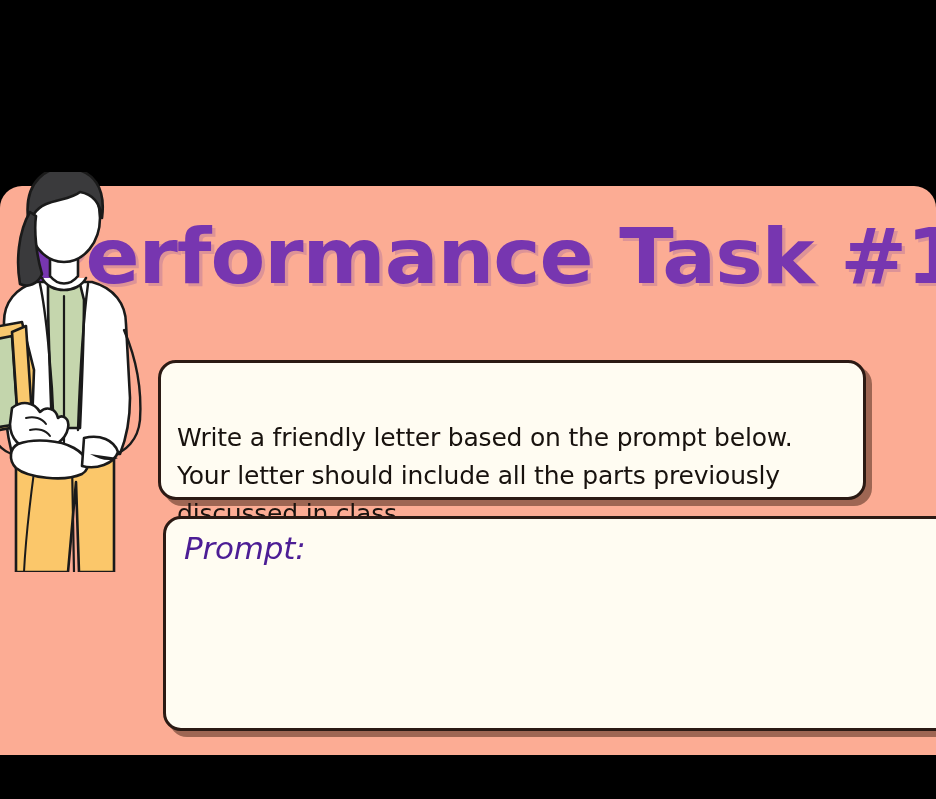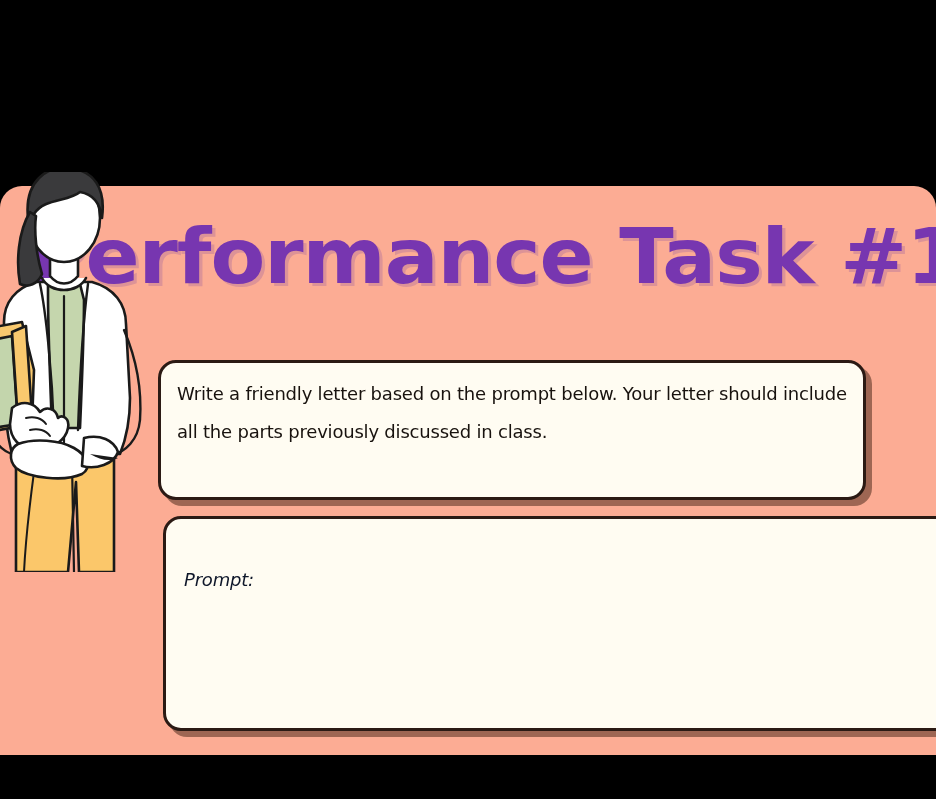--- a/index.html
+++ b/index.html
@@ -74,35 +74,35 @@
   #prompt-box {
     left: 163px;
     top: 516px;
     width: 790px;
     height: 215px;
     padding: 10px 16px 10px 18px;
   }
 
   .callout-text {
     font-family: "DejaVu Sans", sans-serif;
-    font-size: 18px;
+    font-size: 25px;
     line-height: 38px;
     color: #18120E;
     white-space: pre-line;
     letter-spacing: -0.2px;
+    margin-top: 44px;
   }
 
   #prompt-label {
     font-family: "DejaVu Sans", sans-serif;
-    font-size: 18px;
+    font-size: 31px;
     line-height: 38px;
     font-style: italic;
-    color: #0f172a;
+    color: #4c1d95;
     letter-spacing: -0.2px;
-    margin-top: 32px;
   }
 
   
   #illustration {
     position: absolute;
     left: -36px;
     top: 172px;
     width: 200px;
     height: 400px;
     pointer-events: none;

